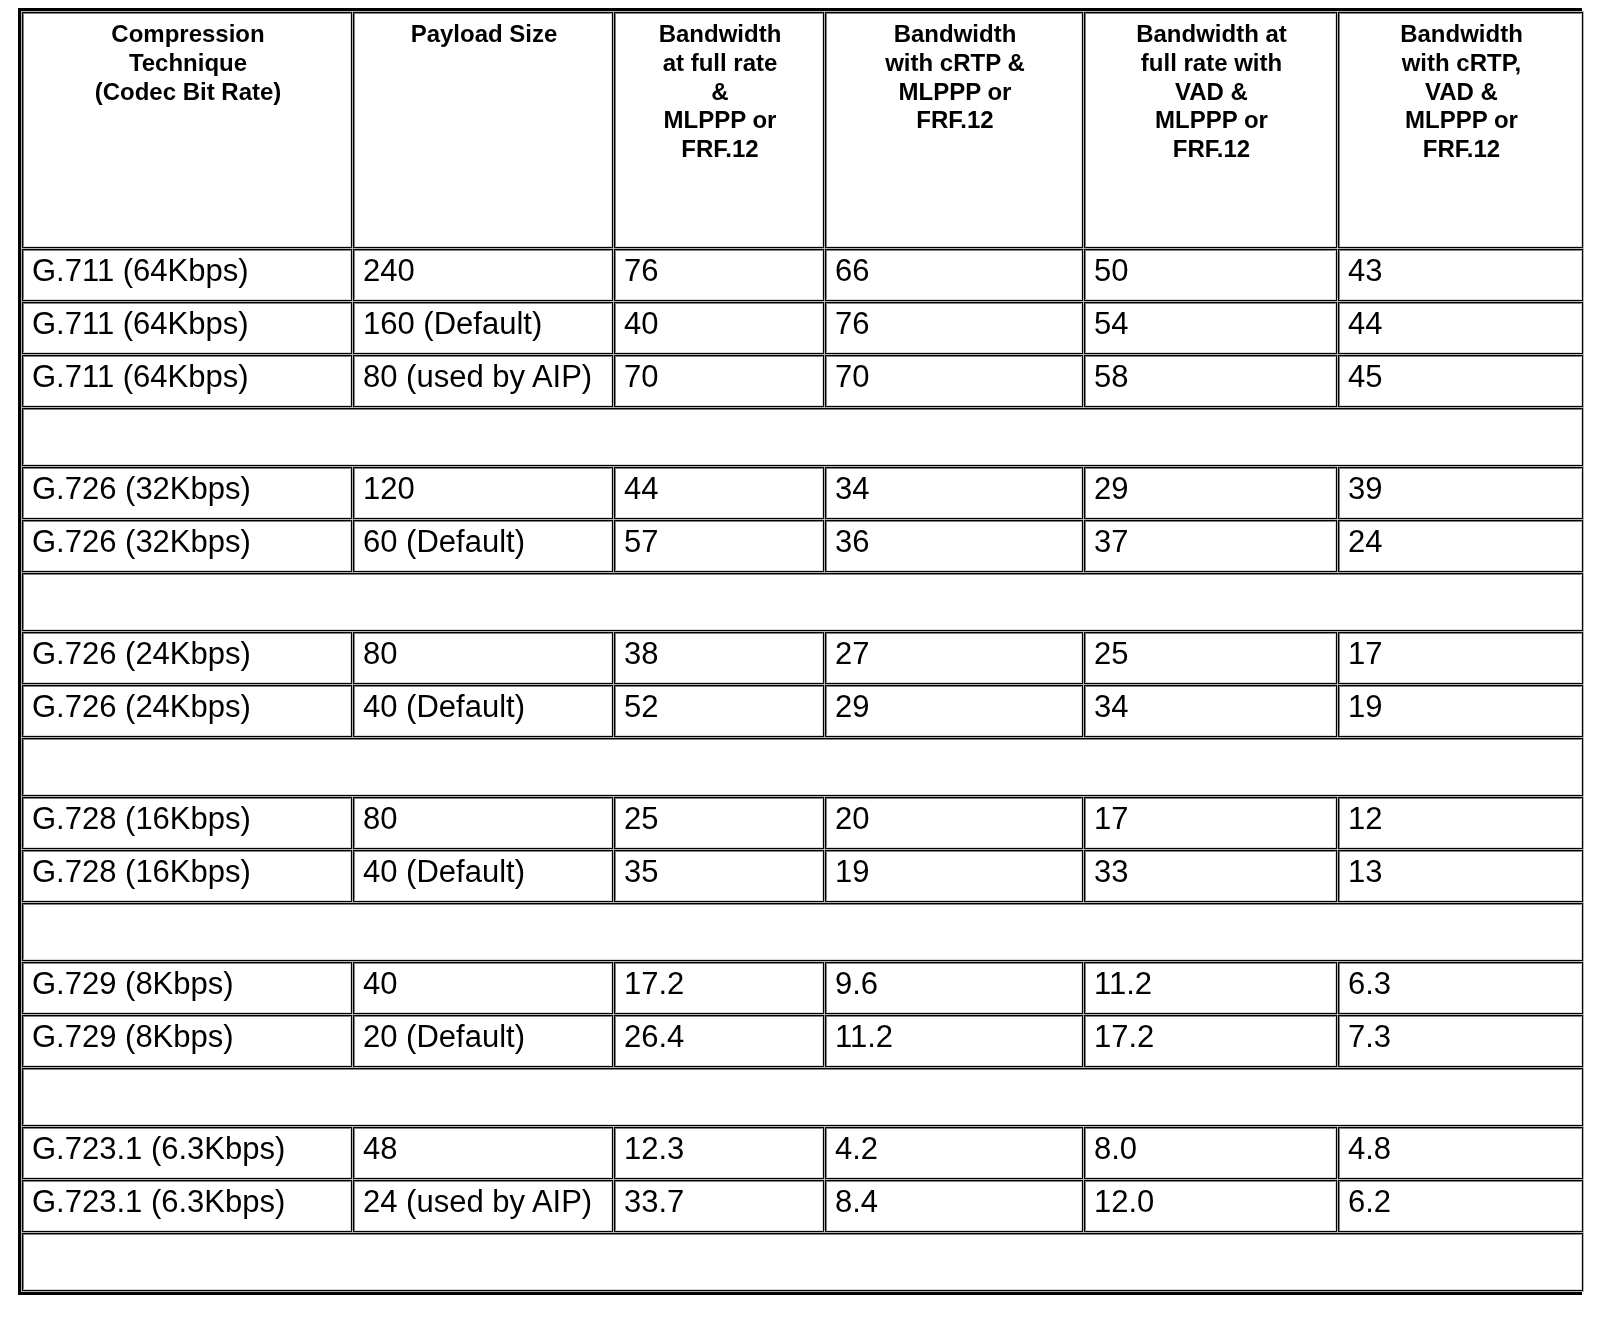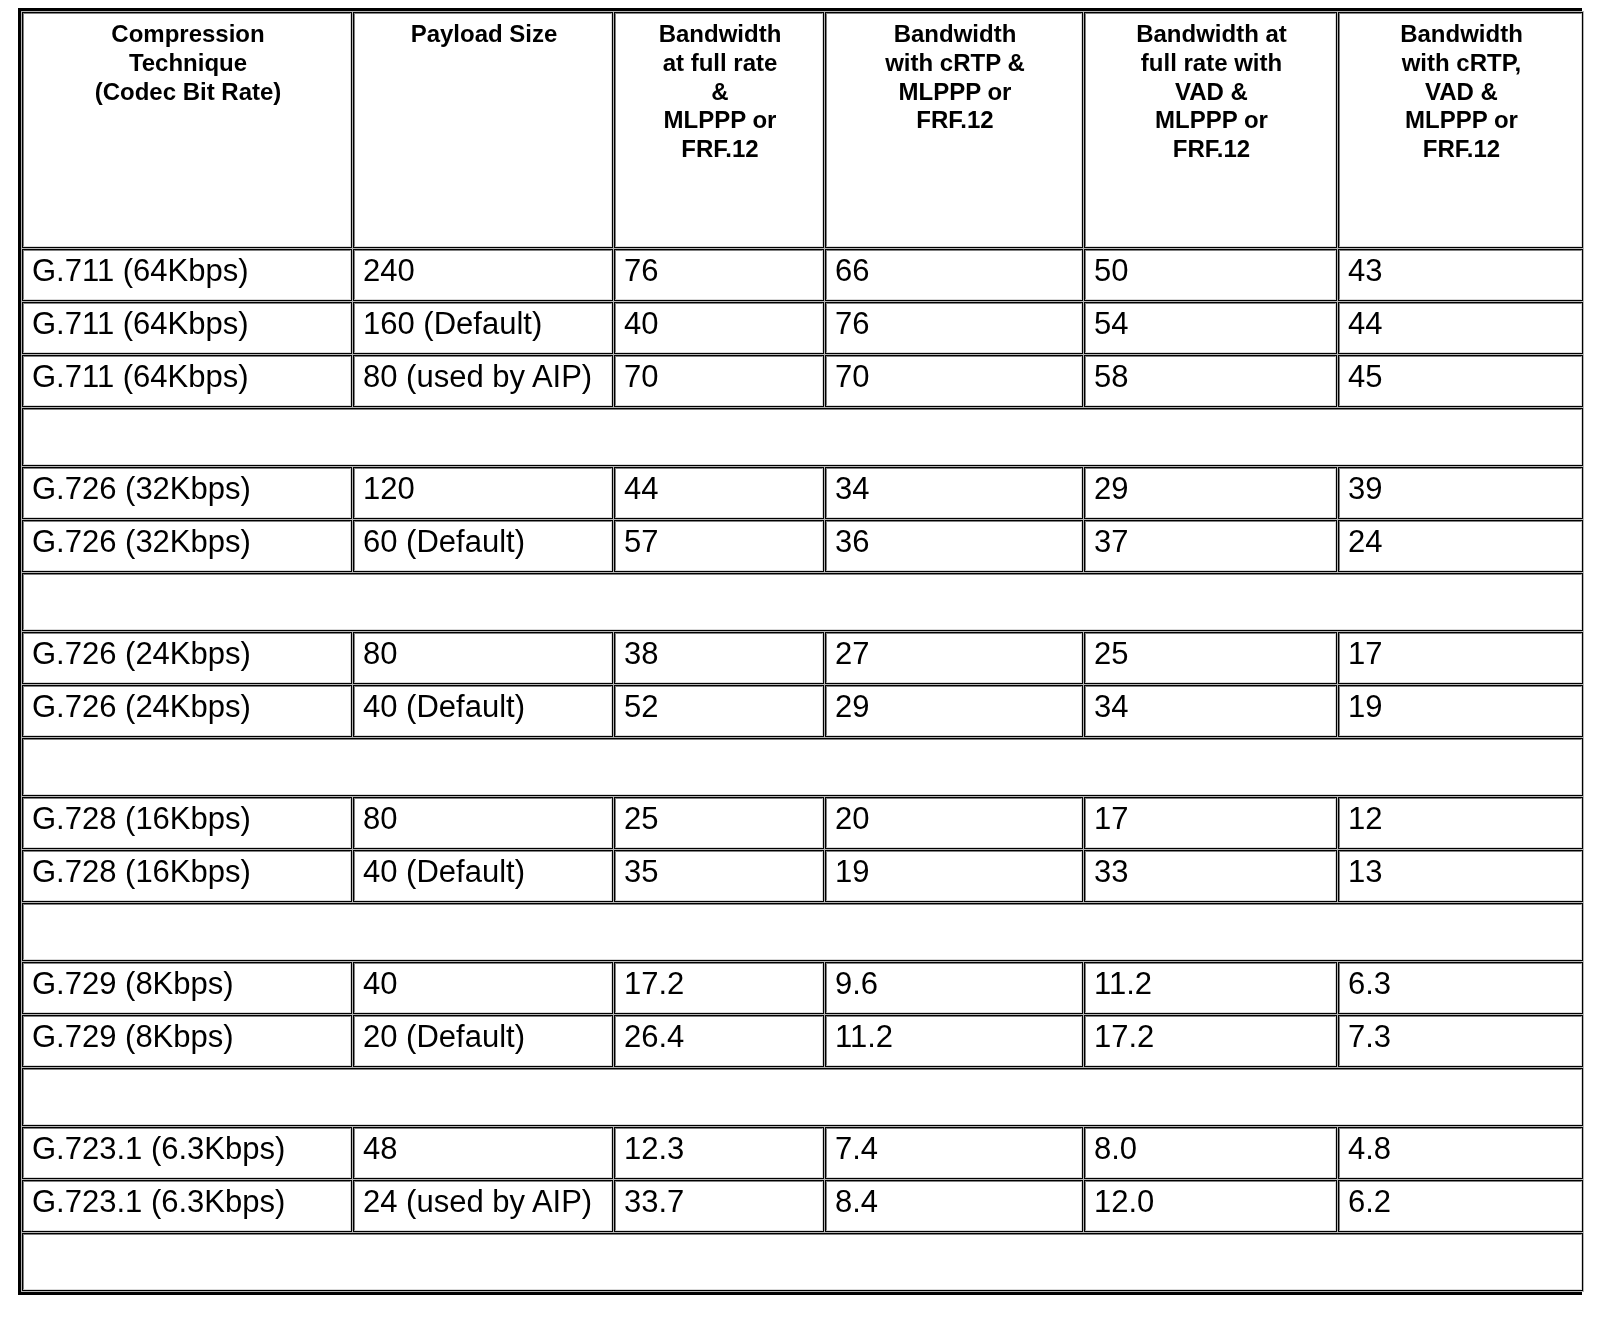--- a/index.html
+++ b/index.html
@@ -242,21 +242,21 @@
             <td>17.2</td>
             <td>7.3</td>
           </tr>
           <tr class="spacer-row">
             <td colspan="6"></td>
           </tr>
           <tr class="data-row">
             <td>G.723.1 (6.3Kbps)</td>
             <td>48</td>
             <td>12.3</td>
-            <td>7.4</td>
+            <td>4.2</td>
             <td>8.0</td>
             <td>4.8</td>
           </tr>
           <tr class="data-row">
             <td>G.723.1 (6.3Kbps)</td>
             <td>24 (used by AIP)</td>
             <td>33.7</td>
             <td>8.4</td>
             <td>12.0</td>
             <td>6.2</td>

